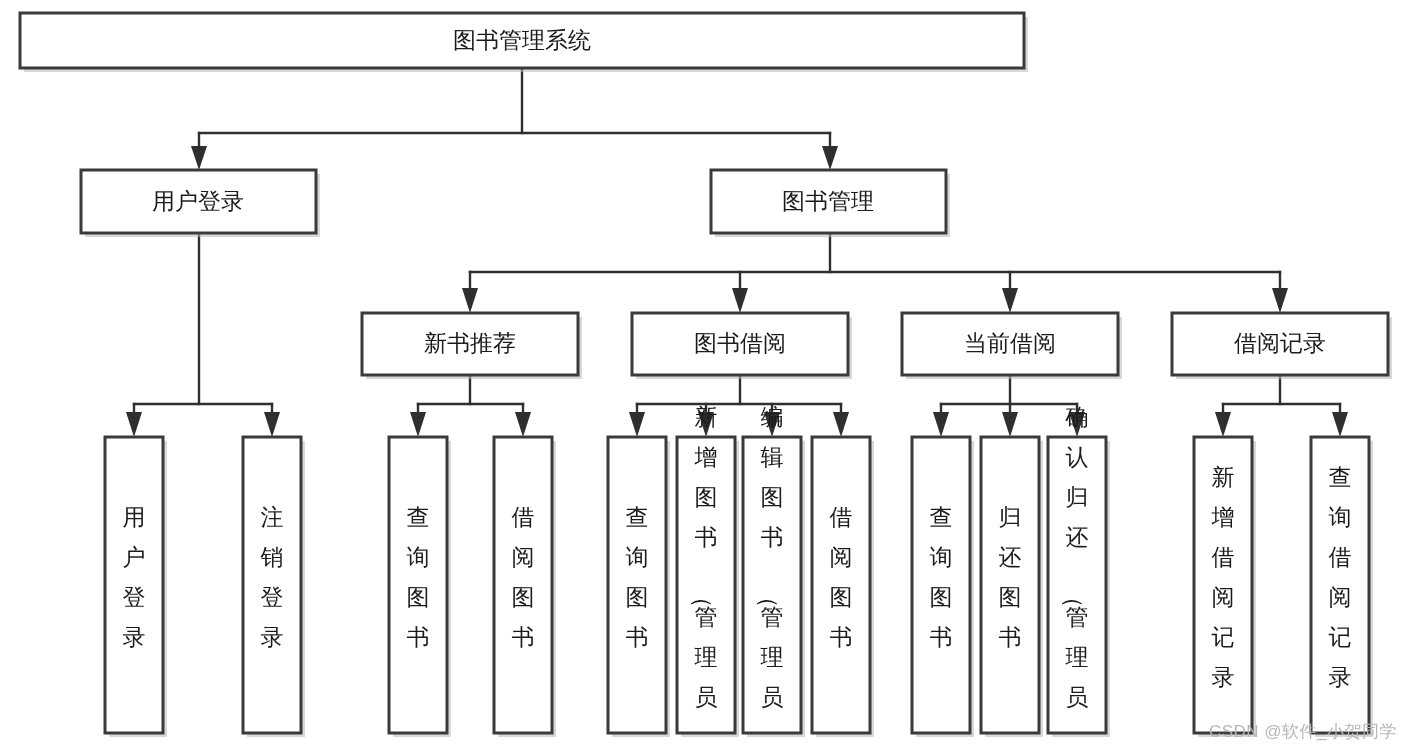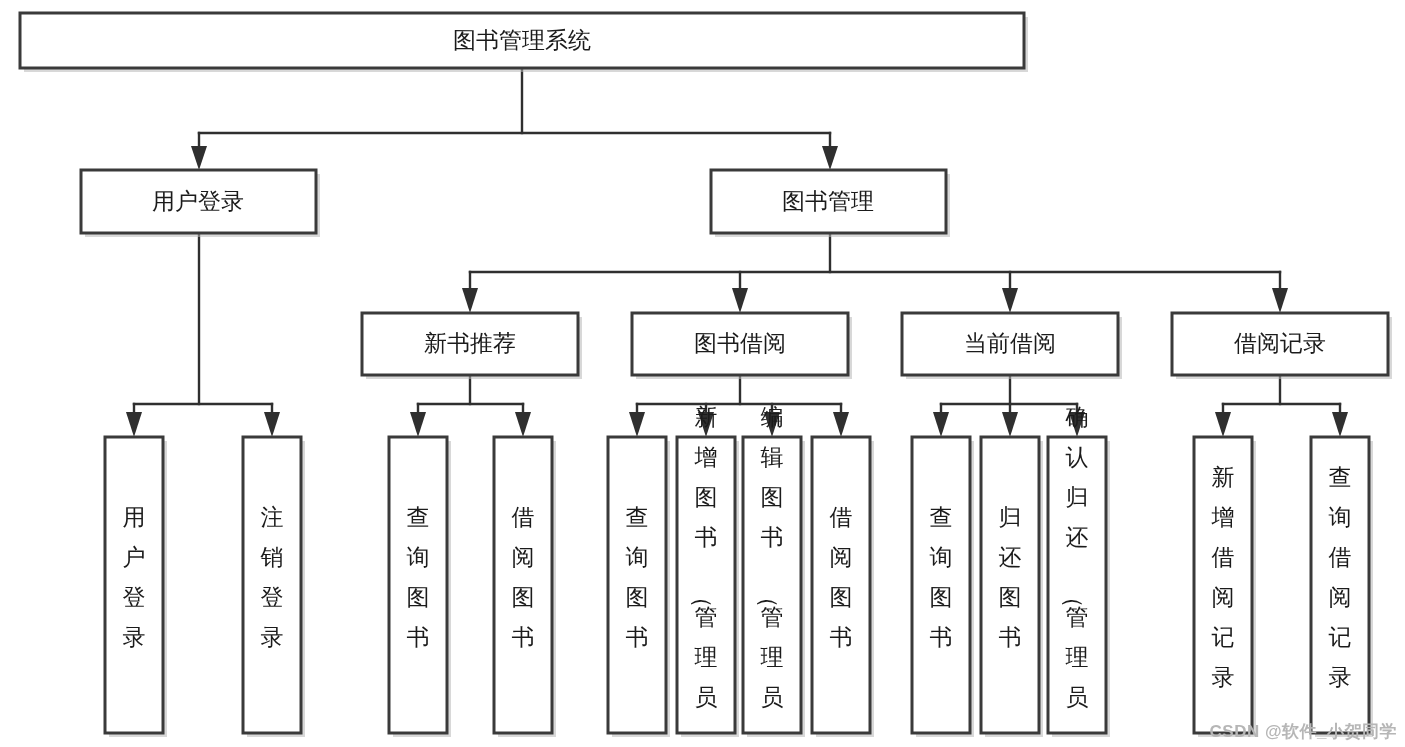--- a/index.html
+++ b/index.html
@@ -41,21 +41,20 @@
   }
   .watermark{
     position:absolute;
     right:8px;bottom:4px;
     color:#b6b6b6;
     font-size:17px;
     font-family:"Liberation Sans","DejaVu Sans",sans-serif;
     letter-spacing:.5px;
     white-space:nowrap;
     user-select:none;
-    font-weight:bold;
   }
 </style>
 </head>
 <body>
 
 <svg id="diagram" viewBox="0 0 1405 747" xmlns="http://www.w3.org/2000/svg">
 
   <g>
 
     <path class="conn" d="M522,68 L522,133"></path>

